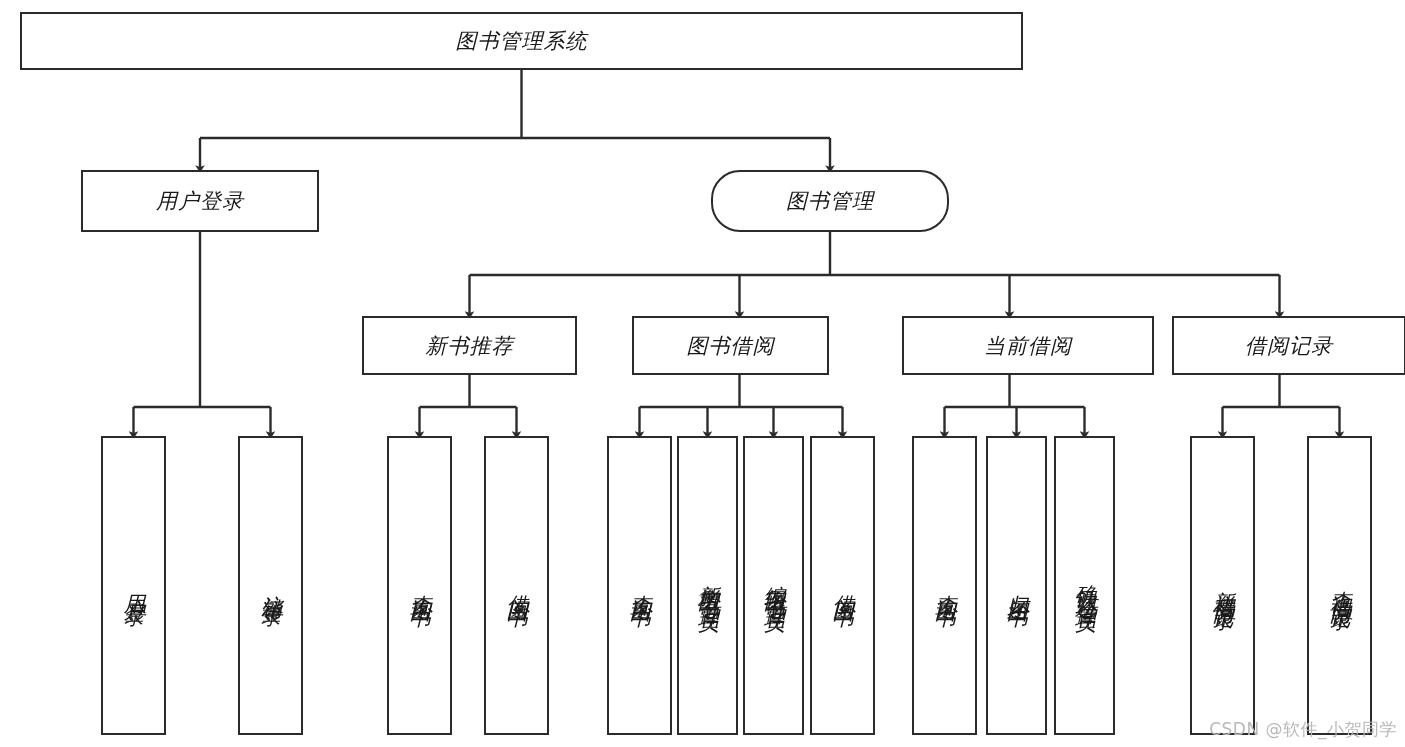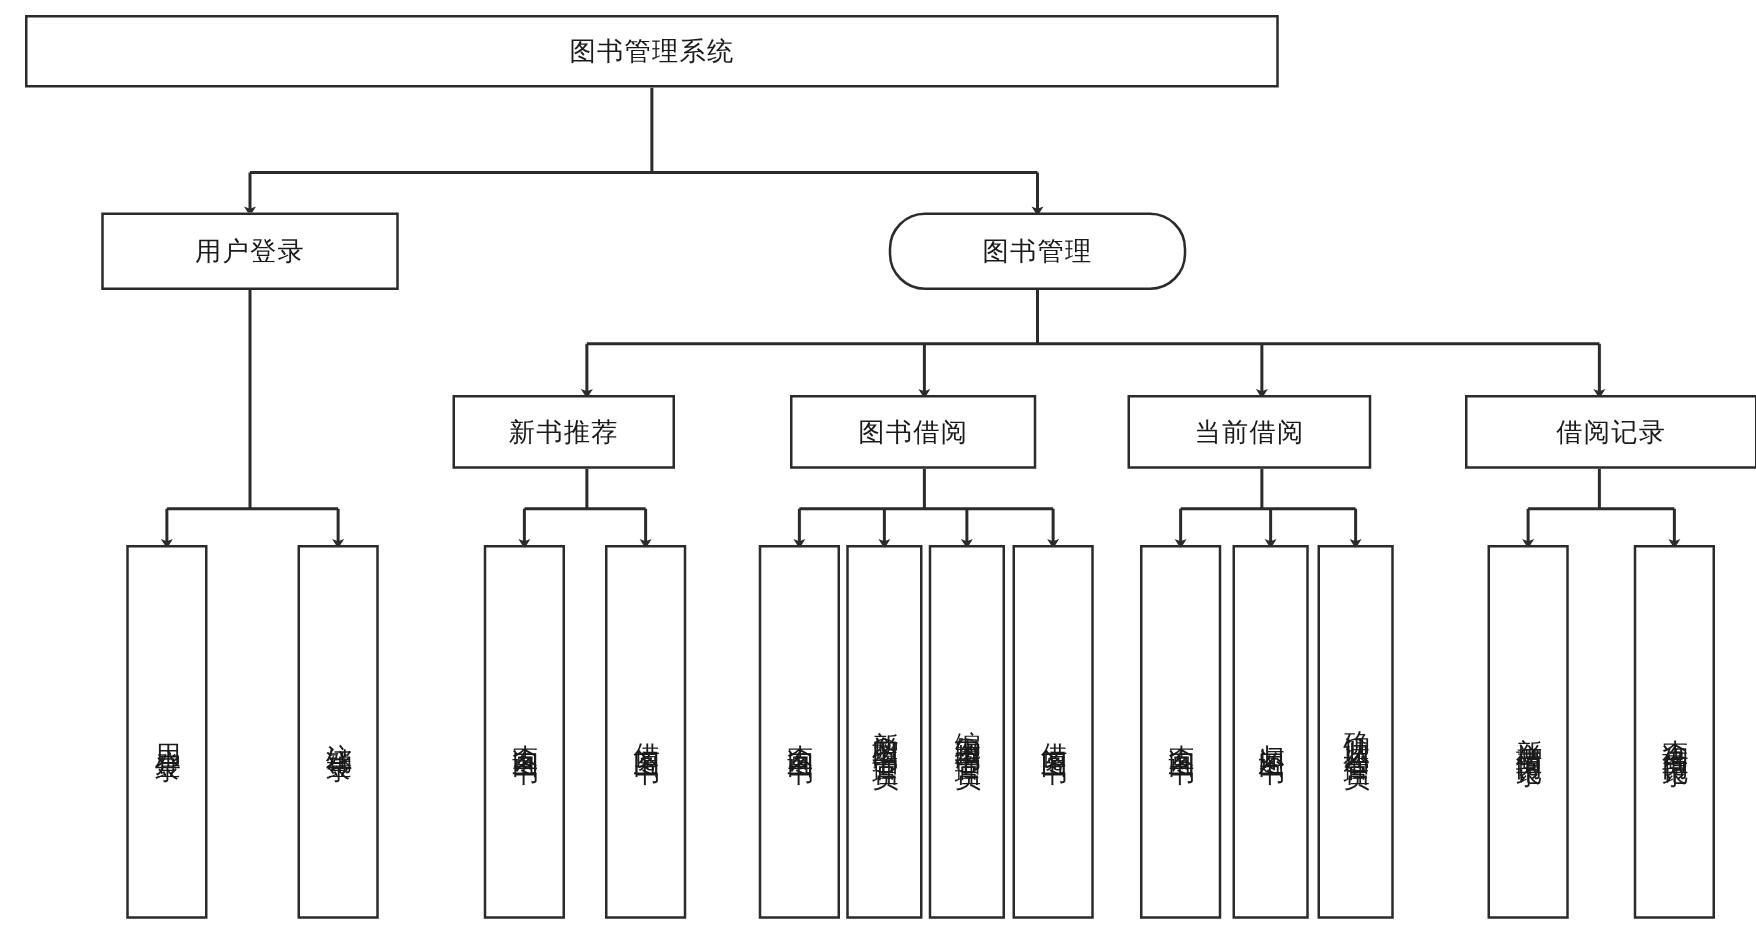--- a/index.html
+++ b/index.html
@@ -27,20 +27,21 @@
   }
   .node {
     position: absolute;
     box-sizing: border-box;
     border: 2px solid #2b2b2b;
     background: #ffffff;
     display: flex;
     align-items: center;
     justify-content: center;
     color: #1a1a1a;
+    font-style: italic;
   }
   .node.horiz {
     font-size: 21px;
     letter-spacing: 1px;
   }
   .node.vert {
     font-size: 21px;
     letter-spacing: 2px;
   }
   .node.vert .vtext {
@@ -113,27 +114,27 @@
   <div id="nodes-layer">
       <div class="node horiz" style="left: 20px; top: 12px; width: 1003px; height: 58px;">
         <span class="htext">图书管理系统</span>
       </div>
       <div class="node horiz" style="left: 81px; top: 170px; width: 238px; height: 62px;">
         <span class="htext">用户登录</span>
       </div>
       <div class="node horiz" style="left: 711px; top: 170px; width: 238px; height: 62px; border-radius: 29px;">
         <span class="htext">图书管理</span>
       </div>
-      <div class="node horiz" style="left: 362px; top: 316px; width: 178px; height: 59px;">
+      <div class="node horiz" style="left: 362px; top: 316px; width: 215px; height: 59px;">
         <span class="htext">新书推荐</span>
       </div>
       <div class="node horiz" style="left: 632px; top: 316px; width: 197px; height: 59px;">
         <span class="htext">图书借阅</span>
       </div>
-      <div class="node horiz" style="left: 902px; top: 316px; width: 195px; height: 59px;">
+      <div class="node horiz" style="left: 902px; top: 316px; width: 252px; height: 59px;">
         <span class="htext">当前借阅</span>
       </div>
       <div class="node horiz" style="left: 1172px; top: 316px; width: 234px; height: 59px;">
         <span class="htext">借阅记录</span>
       </div>
       <div class="node vert" style="left: 101px; top: 436px; width: 65px; height: 299px;">
         <span class="vtext">用户登录</span>
       </div>
       <div class="node vert" style="left: 238px; top: 436px; width: 65px; height: 299px;">
         <span class="vtext">注销登录</span>
@@ -166,13 +167,14 @@
         <span class="vtext">确认归还（管理员）</span>
       </div>
       <div class="node vert" style="left: 1190px; top: 436px; width: 65px; height: 299px;">
         <span class="vtext">新增借阅记录</span>
       </div>
       <div class="node vert" style="left: 1307px; top: 436px; width: 65px; height: 299px;">
         <span class="vtext">查询借阅记录</span>
       </div>
     </div>
 
+  <div id="watermark">CSDN @软件_小贺同学</div>
 </div>
 
 </body></html>

